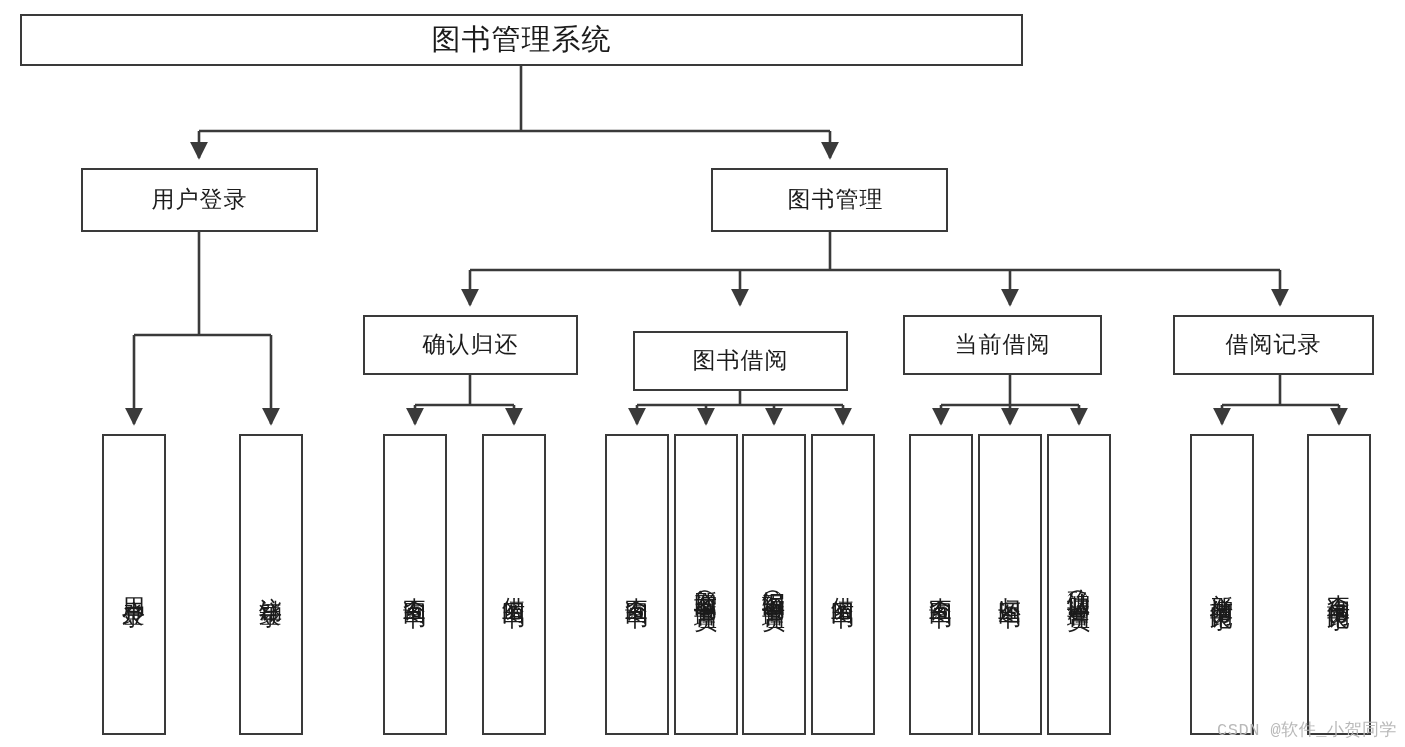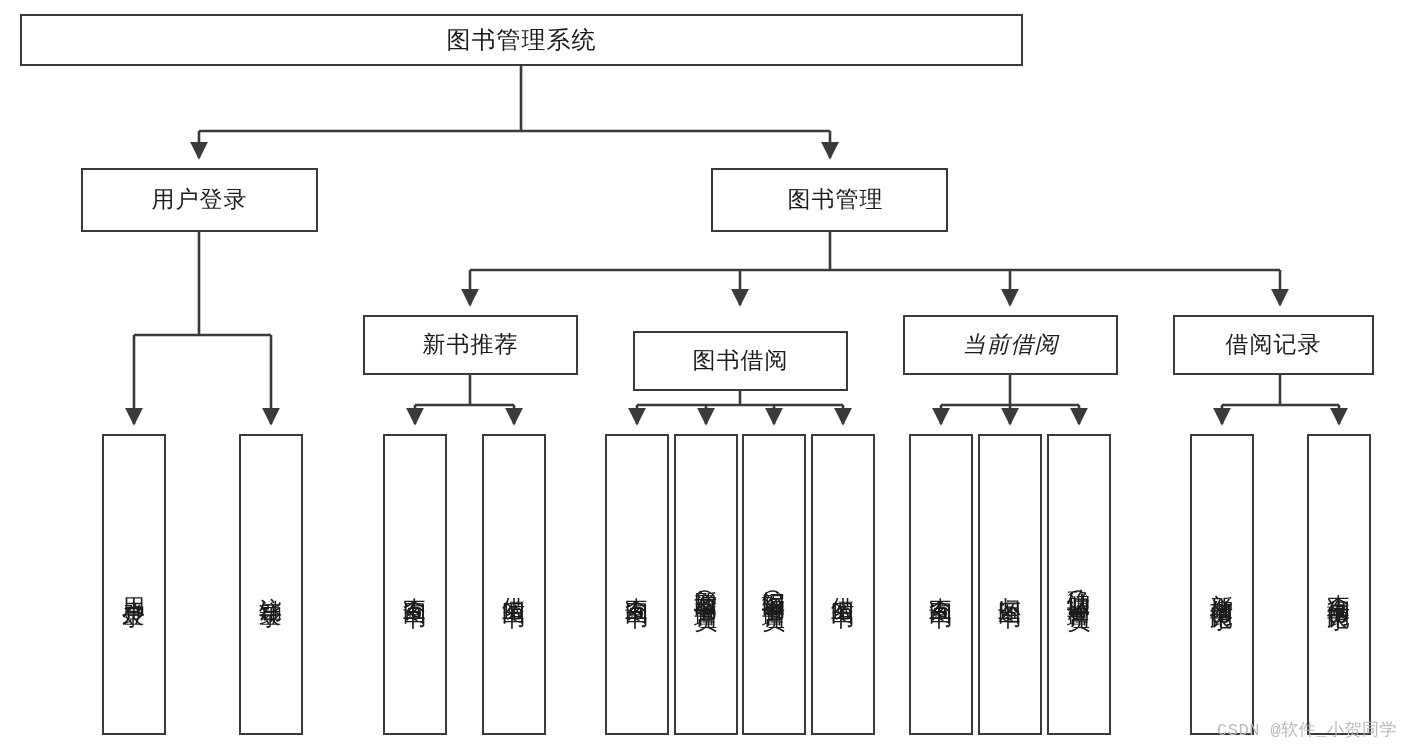--- a/index.html
+++ b/index.html
@@ -36,21 +36,21 @@
     justify-content: center;
     color: #1b1b1b;
     z-index: 2;
   }
   .node-h {
     font-size: 23px;
     letter-spacing: 1px;
     line-height: 1.1;
   }
   .node-h.title {
-    font-size: 24px;
+    font-size: 29px;
   }
   .node-v {
     writing-mode: vertical-rl;
     text-orientation: upright;
     font-size: 23px;
     letter-spacing: 3px;
     line-height: 1.05;
     align-items: center;
     justify-content: center;
     text-align: center;
@@ -129,26 +129,26 @@
   </div>
 
   <div class="node node-h" style="left:81px; top:168px; width:237px; height:64px;">
     <span>用户登录</span>
   </div>
   <div class="node node-h" style="left:711px; top:168px; width:237px; height:64px;padding-left:12px;">
     <span>图书管理</span>
   </div>
 
   <div class="node node-h" style="left:363px; top:315px; width:215px; height:60px;">
-    <span>新书推荐</span>
+    <span>确认归还</span>
   </div>
   <div class="node node-h" style="left:633px; top:315px; width:215px; height:60px;margin-top:16px;">
     <span>图书借阅</span>
   </div>
-  <div class="node node-h" style="left:903px; top:315px; width:215px; height:60px;font-style:italic;">
+  <div class="node node-h" style="left:903px; top:315px; width:199px; height:60px;">
     <span>当前借阅</span>
   </div>
   <div class="node node-h" style="left:1173px; top:315px; width:201px; height:60px;">
     <span>借阅记录</span>
   </div>
 
   <div class="node node-v" style="left:102px; top:434px; width:64px; height:301px;">
     <span>用户登录</span>
   </div>
   <div class="node node-v" style="left:239px; top:434px; width:64px; height:301px;">

